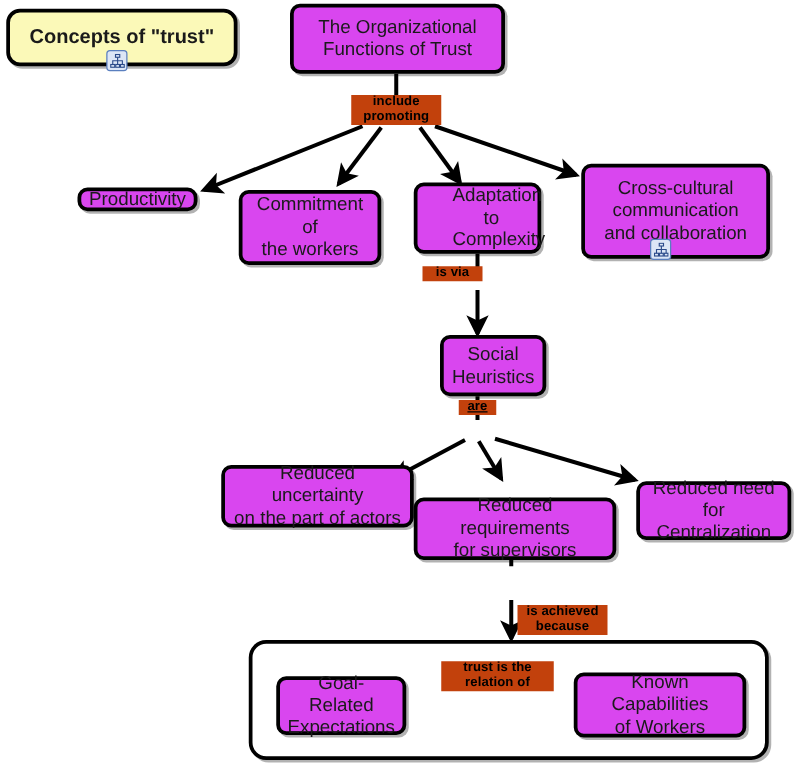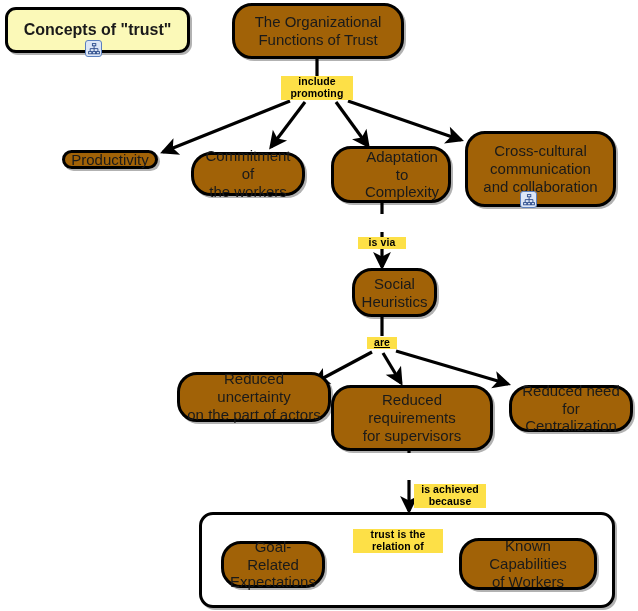--- a/index.html
+++ b/index.html
@@ -23,22 +23,22 @@
     left: 0;
     top: 0;
     width: 638px;
     height: 611px;
     pointer-events: none;
   }
   .node {
     position: absolute;
     box-sizing: border-box;
     border: 3px solid #000000;
-    border-radius: 20px;
-    background: #a16207;
+    border-radius: 8px;
+    background: #d946ef;
     display: flex;
     align-items: center;
     justify-content: center;
     text-align: center;
     color: #1a1a1a;
     font-size: 15px;
     line-height: 1.18;
     padding: 2px 6px;
     box-shadow: 2px 2px 0 rgba(0,0,0,0.30);
   }
@@ -57,21 +57,21 @@
     border-radius: 14px;
     display: block;
   }
   .link-label {
     position: absolute;
     font-size: 10.5px;
     font-weight: bold;
     color: #000000;
     text-align: center;
     line-height: 1.12;
-    background: #fde047;
+    background: #c2410c;
     white-space: nowrap;
     letter-spacing: 0.1px;
   }
   .map-badge {
     position: absolute;
     width: 17px;
     height: 17px;
     border: 1px solid #5a7fbf;
     border-radius: 3px;
     background: #dce6f6;
@@ -155,25 +155,25 @@
   </span>
 
   <div class="node" style="left:232px; top:3px; width:172px; height:56px;">
     <span class="label">The Organizational<br>Functions of Trust</span>
   </div>
 
   <div class="node" style="left:62px; top:150px; width:96px; height:19px;">
     <span class="label">Productivity</span>
   </div>
 
-  <div class="node" style="left:191px; top:152px; width:114px; height:44px;">
+  <div class="node" style="left:191px; top:152px; width:114px; height:60px;">
     <span class="label">Commitment of<br>the workers</span>
   </div>
 
-  <div class="node" style="left:331px; top:146px; width:120px; height:57px;padding-left:28px;">
+  <div class="node" style="left:331px; top:146px; width:102px; height:57px;padding-left:28px;">
     <span class="label">Adaptation<br>to Complexity</span>
   </div>
 
   <div class="node" style="left:465px; top:131px; width:151px; height:76px; ">
     <span class="label">Cross-cultural<br>communication<br>and collaboration</span>
   </div>
   <span class="map-badge" style="left:520px; top:191px;">
     <svg width="12" height="12" viewBox="0 0 12 12" aria-hidden="true">
       <rect x="4.4" y="0.6" width="3.4" height="2.2" fill="none" stroke="#2a4a8a" stroke-width="0.9"></rect>
       <rect x="0.6" y="8.6" width="3.2" height="2.2" fill="none" stroke="#2a4a8a" stroke-width="0.9"></rect>
@@ -184,42 +184,42 @@
   </span>
 
   <div class="node" style="left:352px; top:268px; width:85px; height:49px;">
     <span class="label">Social<br>Heuristics</span>
   </div>
 
   <div class="node" style="left:177px; top:372px; width:154px; height:50px;justify-content:flex-end;">
     <span class="label">Reduced uncertainty<br>on the part of actors</span>
   </div>
 
-  <div class="node" style="left:331px; top:385px; width:162px; height:66px;">
+  <div class="node" style="left:331px; top:398px; width:162px; height:50px;">
     <span class="label">Reduced requirements<br>for supervisors</span>
   </div>
 
   <div class="node" style="left:509px; top:385px; width:124px; height:47px;">
     <span class="label">Reduced need for<br>Centralization</span>
   </div>
 
   <div class="node container-node" style="left:199px; top:512px; width:416px; height:96px;">
   </div>
 
   <div class="node" style="left:459px; top:538px; width:138px; height:52px;">
     <span class="label">Known Capabilities<br>of Workers</span>
   </div>
 
   <div class="node" style="left:221px; top:541px; width:104px; height:47px;">
     <span class="label">Goal-Related<br>Expectations</span>
   </div>
 
   <div class="link-label" style="left:281px; top:76px; width:72px;">include<br>promoting</div>
 
-  <div class="link-label" style="left:358px; top:213px; width:48px;margin-top:24px;">is via</div>
-
-  <div class="link-label" style="left:367px; top:337px; width:30px;text-decoration:underline;">are</div>
+  <div class="link-label" style="left:338px; top:213px; width:48px;">is via</div>
+
+  <div class="link-label" style="left:367px; top:320px; width:30px;text-decoration:underline;">are</div>
 
   <div class="link-label" style="left:373px; top:484px; width:72px;margin-left:41px;">is achieved<br>because</div>
 
   <div class="link-label" style="left:353px; top:529px; width:90px;">trust is the<br>relation of</div>
 
 </div>
 
 </body></html>

